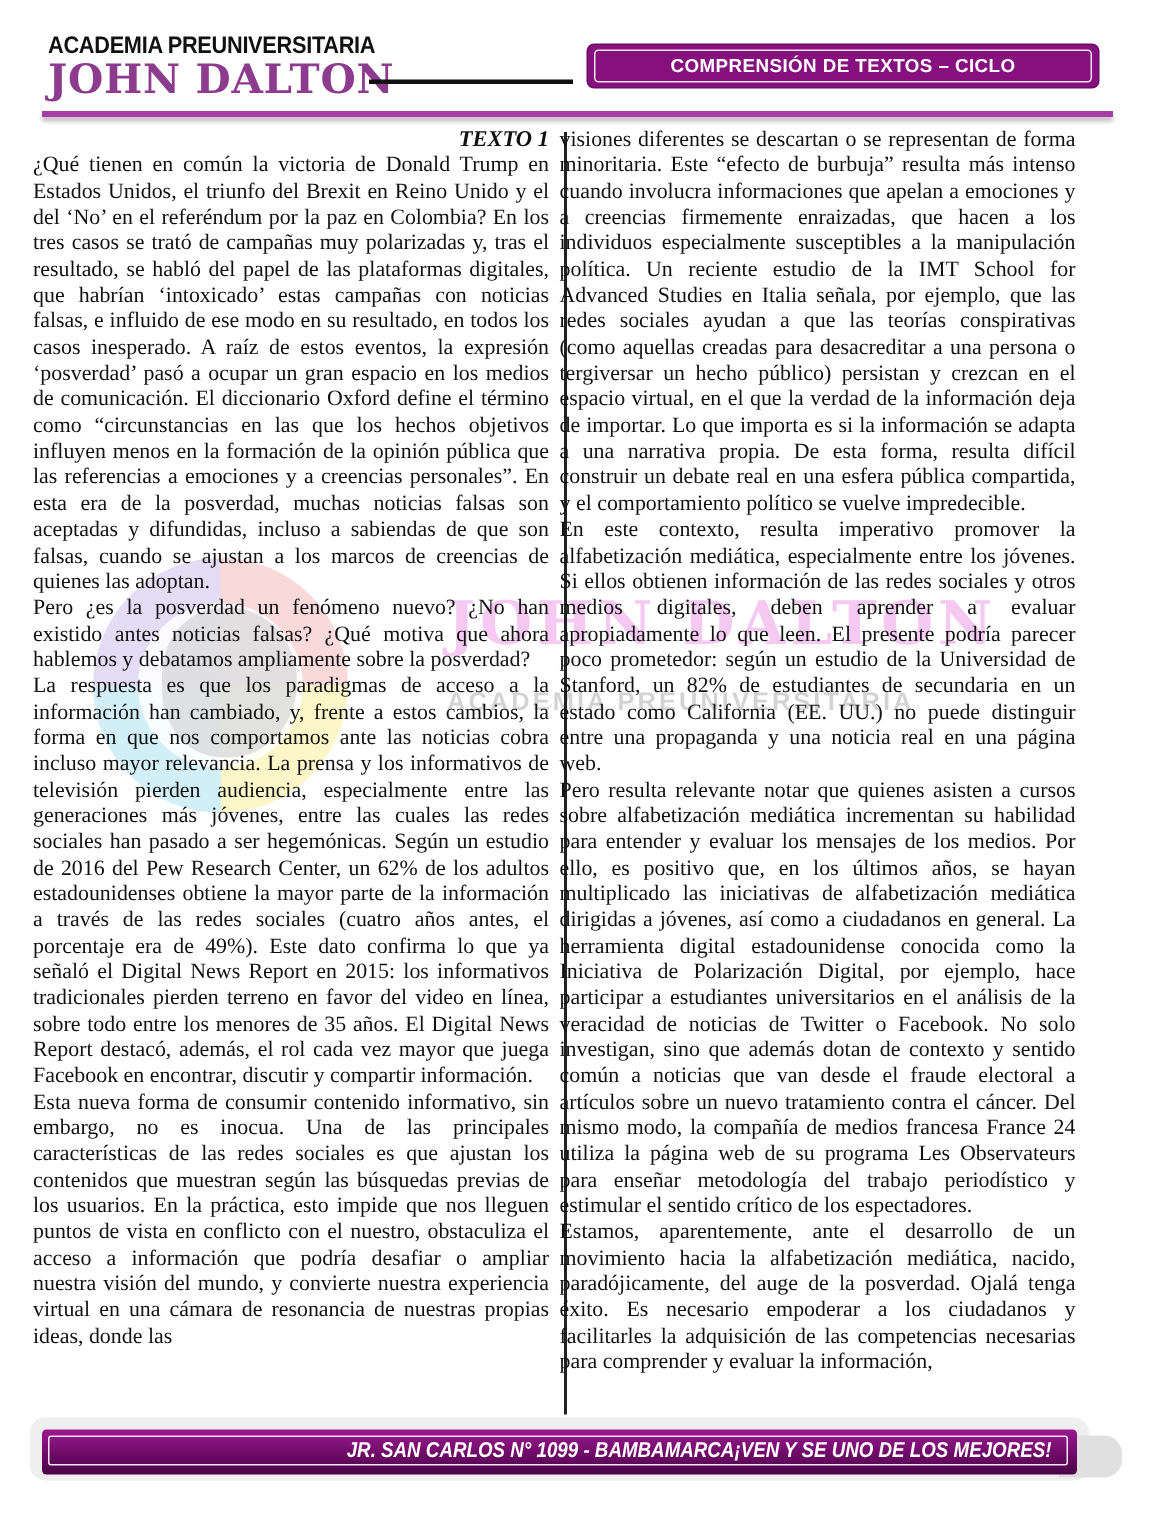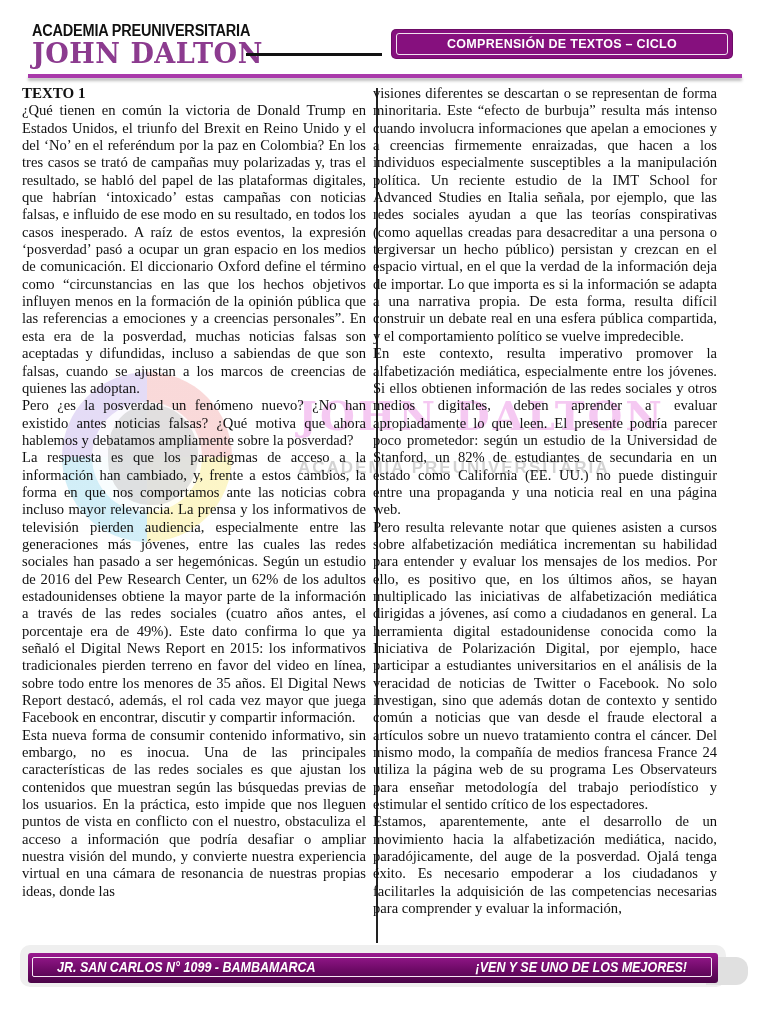--- a/index.html
+++ b/index.html
@@ -10,34 +10,34 @@
   .hdr-line { position:absolute; left:246px; top:53px; width:136px; height:3px; background:#111; }
   .hdr-badge { position:absolute; left:392px; top:30px; width:340px; height:28px; background:#86107e; border-radius:4px; box-shadow:0 0 0 1px #6d0c66;text-align:center; }
   .hdr-badge-inner { position:absolute; left:4px; top:3px; right:4px; bottom:3px; border:1.5px solid #f1e3ef; border-radius:3px; display:flex; align-items:center; justify-content:center; }
   .hdr-badge-text { font-family:"Liberation Sans", sans-serif; font-weight:bold; color:#fff; font-size:12.5px; letter-spacing:0.3px; }
   .hdr-rule { position:absolute; left:28px; top:74px; width:714px; height:4px; background:#a93aaa; box-shadow:0 3px 3px rgba(0,0,0,0.25); }
 
   .col { position:absolute; top:85px; font-size:14.6px; line-height:17.35px; text-align:justify; z-index:2; }
   .col.left { left:22px; width:344px; }
   .col.right { left:373px; width:344px; }
   .col p { margin:0; }
-  .title { text-align:left; font-weight:bold; font-size:15px; }
+  .title { text-align:right; font-weight:bold; font-size:15px;font-style:italic; }
   .col-divider { position:absolute; left:376px; top:88px; width:1.5px; height:855px; background:#222; z-index:2; }
 
   .wm { position:absolute; z-index:1; pointer-events:none; }
   .wm-ring { left:62px; top:372px; width:170px; height:170px; border-radius:50%; background:conic-gradient(#f7c9c9 0 25%, #fbf2b0 25% 50%, #bfe7f4 50% 75%, #d9cdf2 75% 100%); opacity:0.7; }
   .wm-ring-inner { left:92px; top:402px; width:110px; height:110px; border-radius:50%; background:#fff; opacity:0.85; }
   .wm-d { left:108px; top:405px; width:90px; height:100px; border-radius:45% 50% 50% 45%; background:#c9c9c9; opacity:0.55; }
   .wm-name { left:298px; top:392px; font-family:"DejaVu Serif", serif; font-weight:bold; font-size:40px; color:#f0a6ea; opacity:0.6; letter-spacing:3px; }
   .wm-sub { left:298px; top:458px; font-family:"Liberation Sans", sans-serif; font-weight:bold; font-size:17px; color:#bdbdbd; opacity:0.65; letter-spacing:2px; }
 
   .ftr-shadow { position:absolute; left:20px; top:945px; width:706px; height:42px; background:#efefef; border-radius:10px; }
   .ftr-tail { position:absolute; left:706px; top:957px; width:42px; height:28px; background:#e0e0e0; border-radius:0 12px 12px 0; }
   .ftr-bar { position:absolute; left:28px; top:953px; width:690px; height:30px; background:linear-gradient(180deg,#9a1a90 0%,#6e0a67 55%,#4a0447 100%); border-radius:3px; }
-  .ftr-inner { position:absolute; left:32px; top:957px; width:680px; height:20px; border:1.5px solid #f5e6f4; border-radius:2px; display:flex; align-items:center; justify-content:space-between; padding:0 24px; box-sizing:border-box; }
+  .ftr-inner { position:absolute; left:32px; top:957px; width:680px; height:20px; border:1.5px solid #f5e6f4; border-radius:2px; display:flex; align-items:center; justify-content:flex-end; padding:0 10px; box-sizing:border-box; }
   .ftr-text { font-family:"Liberation Sans", sans-serif; font-weight:bold; color:#fff; font-size:12.5px; font-style:italic; transform:scaleY(1.15); }
 </style>
 </head>
 <body>
 
 <div class="hdr-small">ACADEMIA PREUNIVERSITARIA</div>
 <div class="hdr-big">JOHN DALTON</div>
 <div class="hdr-line"></div>
 <div class="hdr-badge">
   <div class="hdr-badge-inner">

